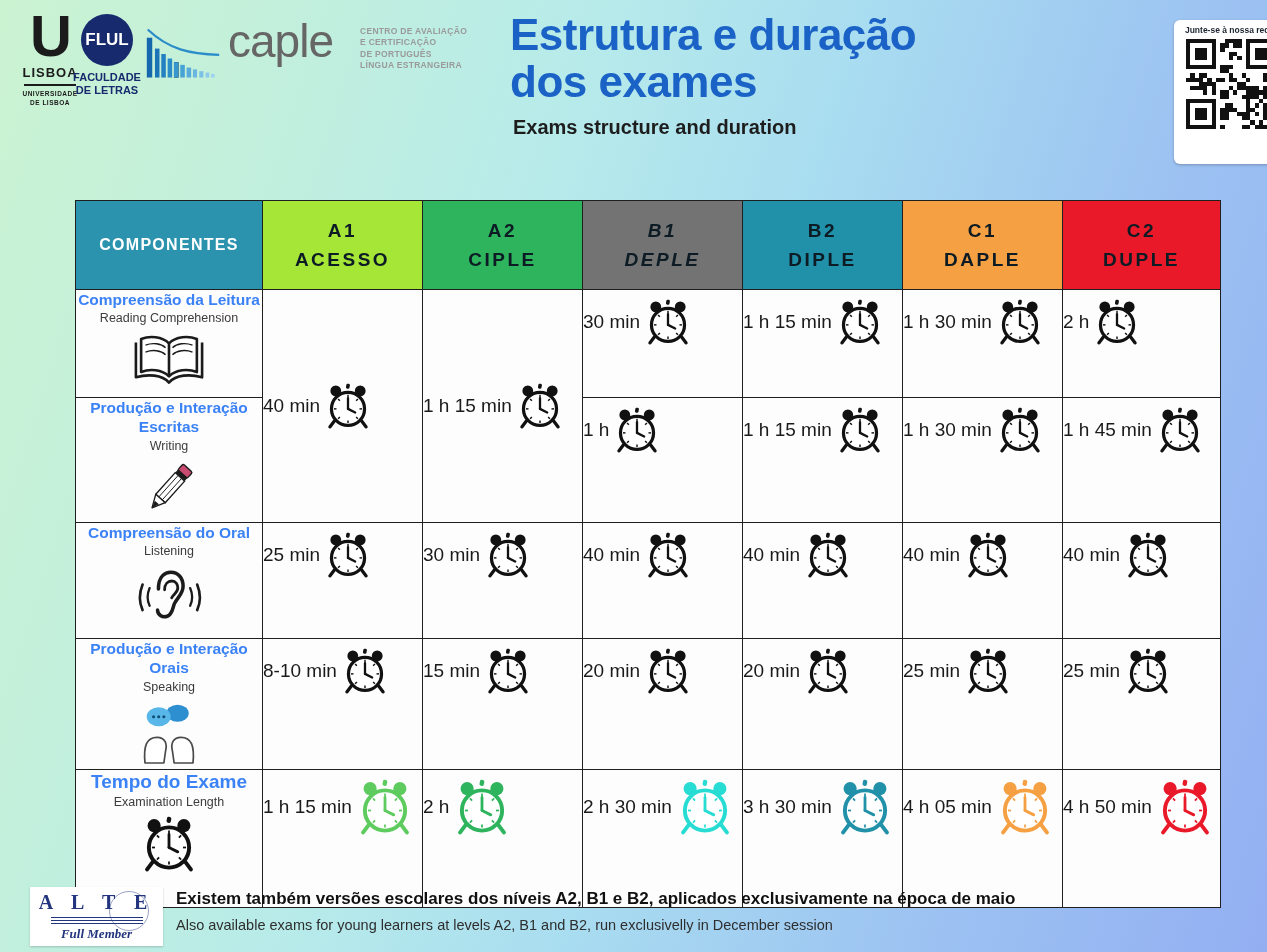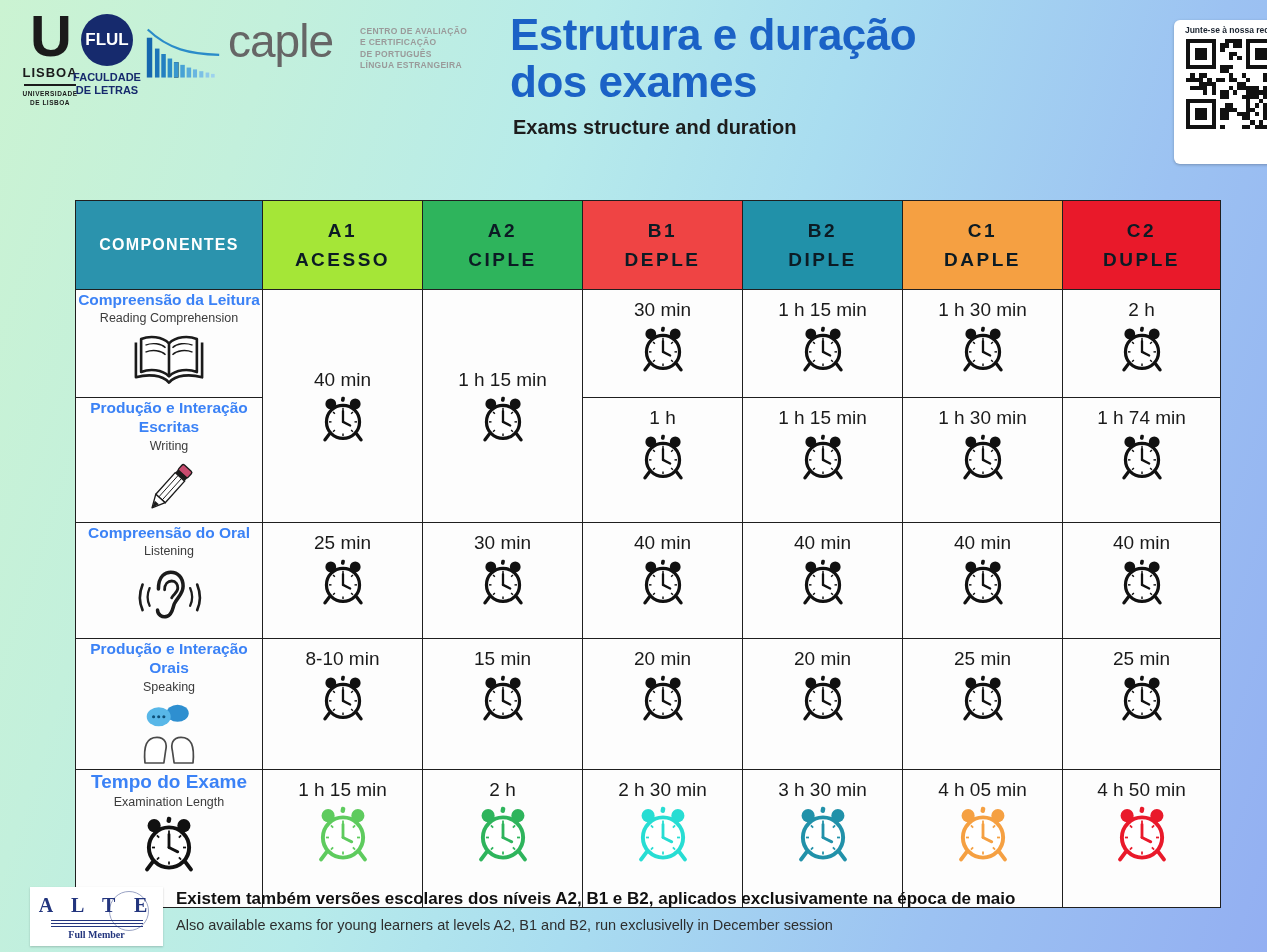--- a/index.html
+++ b/index.html
@@ -39,39 +39,39 @@
   .exam th, .exam td { border:1.6px solid #1f1f1f; padding:0; text-align:center; }
   tr.r-head { height:89px; } tr.r1{height:108px;} tr.r2{height:115px;} tr.r3{height:116px;} tr.r4{height:129px;} tr.r5{height:138px;}
   .th-comp { color:#fff; font-size:16px; font-weight:800; letter-spacing:1.3px; }
   .lvl-code, .lvl-name { font-size:19px; font-weight:700; letter-spacing:2.5px; color:#0c1b24; line-height:1.55; }
   .comp-cell { vertical-align:top; padding-top:6px; background:#fdfdfd; }
   .comp-pt { font-size:15.5px; font-weight:700; color:#3b82f6; line-height:1.25; }
   .comp-en { font-size:12.5px; color:#3c3c3c; margin-top:2px; }
   .comp-icon { display:block; margin:7px auto 0; width:max-content; }
   .total-label .comp-pt { font-size:19px; font-weight:600; }
   .time-cell { vertical-align:top; background:#fdfdfd; }
-  .cell-inner { display:flex; flex-direction:column; align-items:center; gap:5px; padding-top:9px; }
+  .cell-inner { display:flex; flex-direction:row; align-items:center; gap:5px; padding-top:9px; }
   .merged { vertical-align:middle; }
   .merged .cell-inner { padding-top:0; }
   .time { font-size:19px; font-weight:500; color:#1a1a1a; }
   .clock { color:#111; line-height:0; }
   .clock svg { width:46px; height:46px; }
   tr.r5 .clock svg { width:56px; height:56px; }
   .label-clock svg { width:50px; height:50px; }
 
   
   .alte { position:absolute; left:30px; top:887px; width:133px; height:59px; background:#fff;
     display:flex; flex-direction:column; align-items:center; justify-content:center;
     font-family:"Liberation Serif","DejaVu Serif",serif; color:#23357e; box-shadow:0 1px 2px rgba(0,0,0,.2);text-align:right; }
   .alte-ring { position:absolute; right:14px; top:4px; width:40px; height:40px; border:1px solid #9aa3c4; border-radius:50%; }
   .alte-name { font-size:20px; font-weight:700; letter-spacing:7px; position:relative; }
   .alte-lines { width:92px; border-top:1.5px solid #23357e; margin-top:3px; position:relative; }
   .alte-lines::before { content:""; display:block; border-top:1.5px solid #23357e; margin-top:2px; }
   .alte-lines::after { content:""; display:block; border-top:1.5px solid #23357e; margin-top:2px; }
-  .alte-member { font-size:10px; font-weight:700; margin-top:2px; }
+  .alte-member { font-size:13px; font-style:italic; font-weight:700; margin-top:2px; }
   .note-pt { position:absolute; left:176px; top:889px; font-size:17px; font-weight:700; color:#101010; }
   .note-en { position:absolute; left:176px; top:917px; font-size:14.5px; font-weight:400; color:#2e2e2e; }
 </style>
 </head>
 <body>
 
 <div class="page">
 
   <div class="ulisboa">
     <div class="ul-u">U</div>
@@ -356,21 +356,21 @@
       <tr class="r-head">
         <th class="th-comp" style="background-color: rgb(43, 147, 173);">COMPONENTES</th>
         <th style="background-color: rgb(165, 230, 55);">
           <div class="lvl-code">A1</div>
             <div class="lvl-name">ACESSO</div>
           </th>
         <th style="background-color: rgb(46, 180, 92);">
           <div class="lvl-code">A2</div>
             <div class="lvl-name">CIPLE</div>
           </th>
-        <th style="background-color: #ef4444;">
+        <th style="background-color: #737373; font-style: italic;">
           <div class="lvl-code">B1</div>
             <div class="lvl-name">DEPLE</div>
           </th>
         <th style="background-color: rgb(33, 145, 169);">
           <div class="lvl-code">B2</div>
             <div class="lvl-name">DIPLE</div>
           </th>
         <th style="background-color: rgb(245, 160, 66);">
           <div class="lvl-code">C1</div>
             <div class="lvl-name">DAPLE</div>
@@ -654,21 +654,21 @@
                     <line x1="18.2" y1="49.8" x2="20.7" y2="47.3"></line>
     </g>
     <line x1="32" y1="36" x2="32" y2="21" stroke="currentColor" stroke-width="3.2" stroke-linecap="round"></line>
     <line x1="32" y1="36" x2="42" y2="41" stroke="currentColor" stroke-width="3.2" stroke-linecap="round"></line>
   </svg>
 </span>
             </div>
           </td>
         <td class="time-cell">
             <div class="cell-inner">
-          <div class="time">1 h 74 min</div>
+          <div class="time">1 h 45 min</div>
           <span class="clock">
   <svg viewBox="0 0 64 64" aria-hidden="true">
     <circle cx="15" cy="11" r="7.5" fill="currentColor"></circle>
     <circle cx="49" cy="11" r="7.5" fill="currentColor"></circle>
     <rect x="29.5" y="1" width="5" height="7" rx="2" fill="currentColor" transform="rotate(10 32 4)"></rect>
     <line x1="13" y1="53" x2="7" y2="61" stroke="currentColor" stroke-width="4.5" stroke-linecap="round"></line>
     <line x1="51" y1="53" x2="57" y2="61" stroke="currentColor" stroke-width="4.5" stroke-linecap="round"></line>
     <circle cx="32" cy="36" r="23" fill="#ffffff" stroke="currentColor" stroke-width="4.5"></circle>
     <g stroke="currentColor" stroke-width="2">
       <line x1="32" y1="16.5" x2="32" y2="20"></line>

